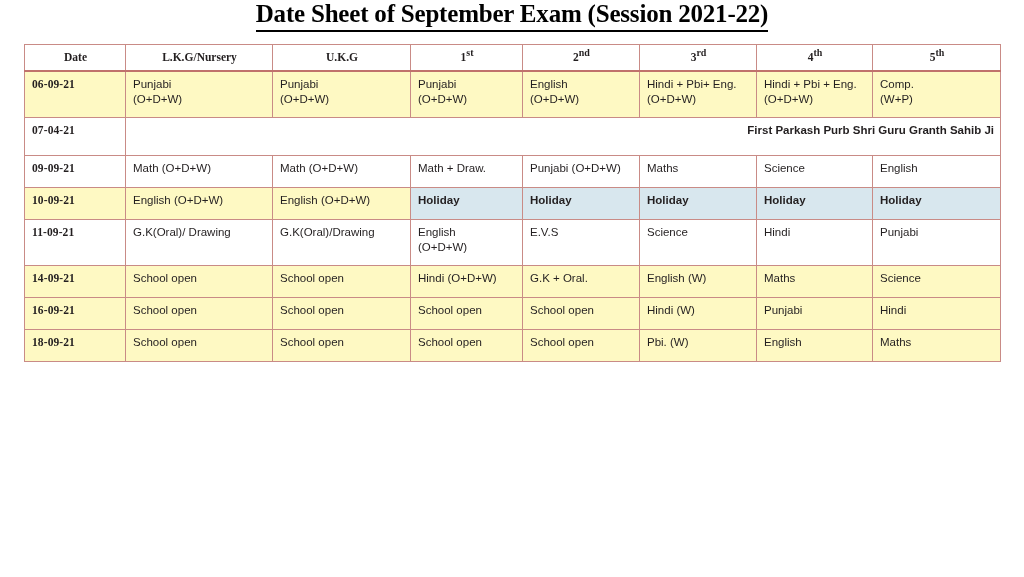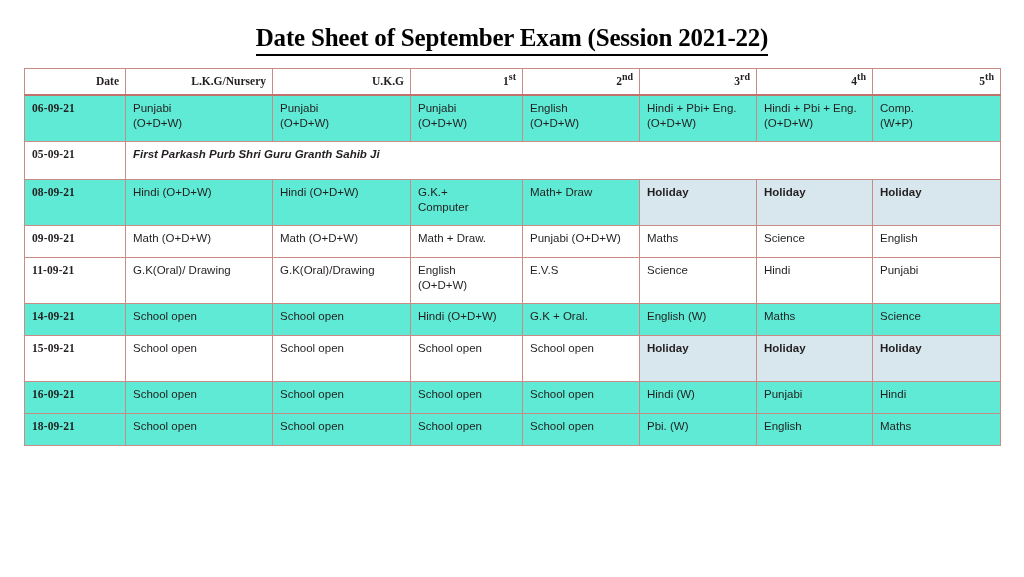--- a/index.html
+++ b/index.html
@@ -15,21 +15,20 @@
     overflow: hidden;
   }
   .page {
     position: relative;
     width: 1024px;
     height: 577px;
     box-sizing: border-box;
   }
   .title-wrap {
     text-align: center;
-    padding-top: 24px;
     padding-bottom: 12px;
   }
   .title {
     display: inline-block;
     font-family: "Liberation Serif", serif;
     font-weight: bold;
     font-size: 25px;
     letter-spacing: -0.2px;
     color: #000000;
     border-bottom: 2px solid #000000;
@@ -52,21 +51,21 @@
     line-height: 1.28;
     vertical-align: top;
     color: #231f20;
     overflow: hidden;
   }
   
   thead th {
     font-family: "Liberation Serif", serif;
     font-weight: bold;
     font-size: 15.5px;
-    text-align: right;
+    text-align: center;
     vertical-align: middle;
     padding-top: 6px;
     padding-bottom: 7px;
     background: #ffffff;
     color: #000000;
     border-radius: 13px;
   }
   thead th sup {
     font-size: 10px;
     vertical-align: super;
@@ -79,37 +78,36 @@
   td.date {
     font-family: "Liberation Serif", serif;
     font-weight: bold;
     font-size: 13px;
     letter-spacing: 0.1px;
     color: #000000;
     vertical-align: top;
     padding-top: 6px;
   }
   
-  tr.band-pink > td { background: #5eead4; }
+  tr.band-pink > td { background: #fef9c3; }
   tr.band-white > td { background: #ffffff; }
   td.holiday {
     background: #d8e7ee !important;
     font-weight: bold;
     color: #1d1d1d;
   }
   td.event {
-    text-align: left;
+    text-align: right;
     font-family: "Liberation Sans", sans-serif;
     font-weight: bold;
     font-size: 14px;
     color: #111111;
     vertical-align: middle;
     padding-top: 5px;
     padding-bottom: 6px;
-    font-style: italic;
   }
   
   col.c-date   { width: 101px; }
   col.c-lkg    { width: 147px; }
   col.c-ukg    { width: 138px; }
   col.c-1st    { width: 112px; }
   col.c-2nd    { width: 117px; }
   col.c-3rd    { width: 117px; }
   col.c-4th    { width: 116px; }
   col.c-5th    { width: 128px; }
@@ -156,73 +154,63 @@
             <td class="date">06-09-21</td>
             <td>Punjabi<br>(O+D+W)</td>
             <td>Punjabi<br>(O+D+W)</td>
             <td>Punjabi<br>(O+D+W)</td>
             <td>English<br>(O+D+W)</td>
             <td>Hindi + Pbi+ Eng.<br>(O+D+W)</td>
             <td>Hindi + Pbi + Eng.<br>(O+D+W)</td>
             <td>Comp.<br>(W+P)</td>
           </tr>
           <tr class="band-white r-mid">
-            <td class="date">05-09-21</td>
+            <td class="date">07-04-21</td>
             <td class="event" colspan="7">First Parkash Purb Shri Guru Granth Sahib Ji</td>
-          </tr>
-          <tr class="band-pink r-tall">
-            <td class="date">08-09-21</td>
-            <td>Hindi (O+D+W)</td>
-            <td>Hindi (O+D+W)</td>
-            <td>G.K.+<br>Computer</td>
-            <td>Math+ Draw</td>
-            <td class="holiday">Holiday</td>
-            <td class="holiday">Holiday</td>
-            <td class="holiday">Holiday</td>
           </tr>
           <tr class="band-white r-norm">
             <td class="date">09-09-21</td>
             <td>Math (O+D+W)</td>
             <td>Math (O+D+W)</td>
             <td>Math + Draw.</td>
             <td>Punjabi (O+D+W)</td>
             <td>Maths</td>
             <td>Science</td>
             <td>English</td>
           </tr>
+          <tr class="band-pink r-norm">
+            <td class="date">10-09-21</td>
+            <td>English (O+D+W)</td>
+            <td>English (O+D+W)</td>
+            <td class="holiday">Holiday</td>
+            <td class="holiday">Holiday</td>
+            <td class="holiday">Holiday</td>
+            <td class="holiday">Holiday</td>
+            <td class="holiday">Holiday</td>
+          </tr>
           <tr class="band-white r-tall">
             <td class="date">11-09-21</td>
             <td>G.K(Oral)/ Drawing</td>
             <td>G.K(Oral)/Drawing</td>
             <td>English<br>(O+D+W)</td>
             <td>E.V.S</td>
             <td>Science</td>
             <td>Hindi</td>
             <td>Punjabi</td>
           </tr>
           <tr class="band-pink r-norm">
             <td class="date">14-09-21</td>
             <td>School open</td>
             <td>School open</td>
             <td>Hindi (O+D+W)</td>
             <td>G.K + Oral.</td>
             <td>English (W)</td>
             <td>Maths</td>
             <td>Science</td>
           </tr>
-          <tr class="band-white r-tall">
-            <td class="date">15-09-21</td>
-            <td>School open</td>
-            <td>School open</td>
-            <td>School open</td>
-            <td>School open</td>
-            <td class="holiday">Holiday</td>
-            <td class="holiday">Holiday</td>
-            <td class="holiday">Holiday</td>
-          </tr>
           <tr class="band-pink r-norm">
             <td class="date">16-09-21</td>
             <td>School open</td>
             <td>School open</td>
             <td>School open</td>
             <td>School open</td>
             <td>Hindi (W)</td>
             <td>Punjabi</td>
             <td>Hindi</td>
           </tr>

